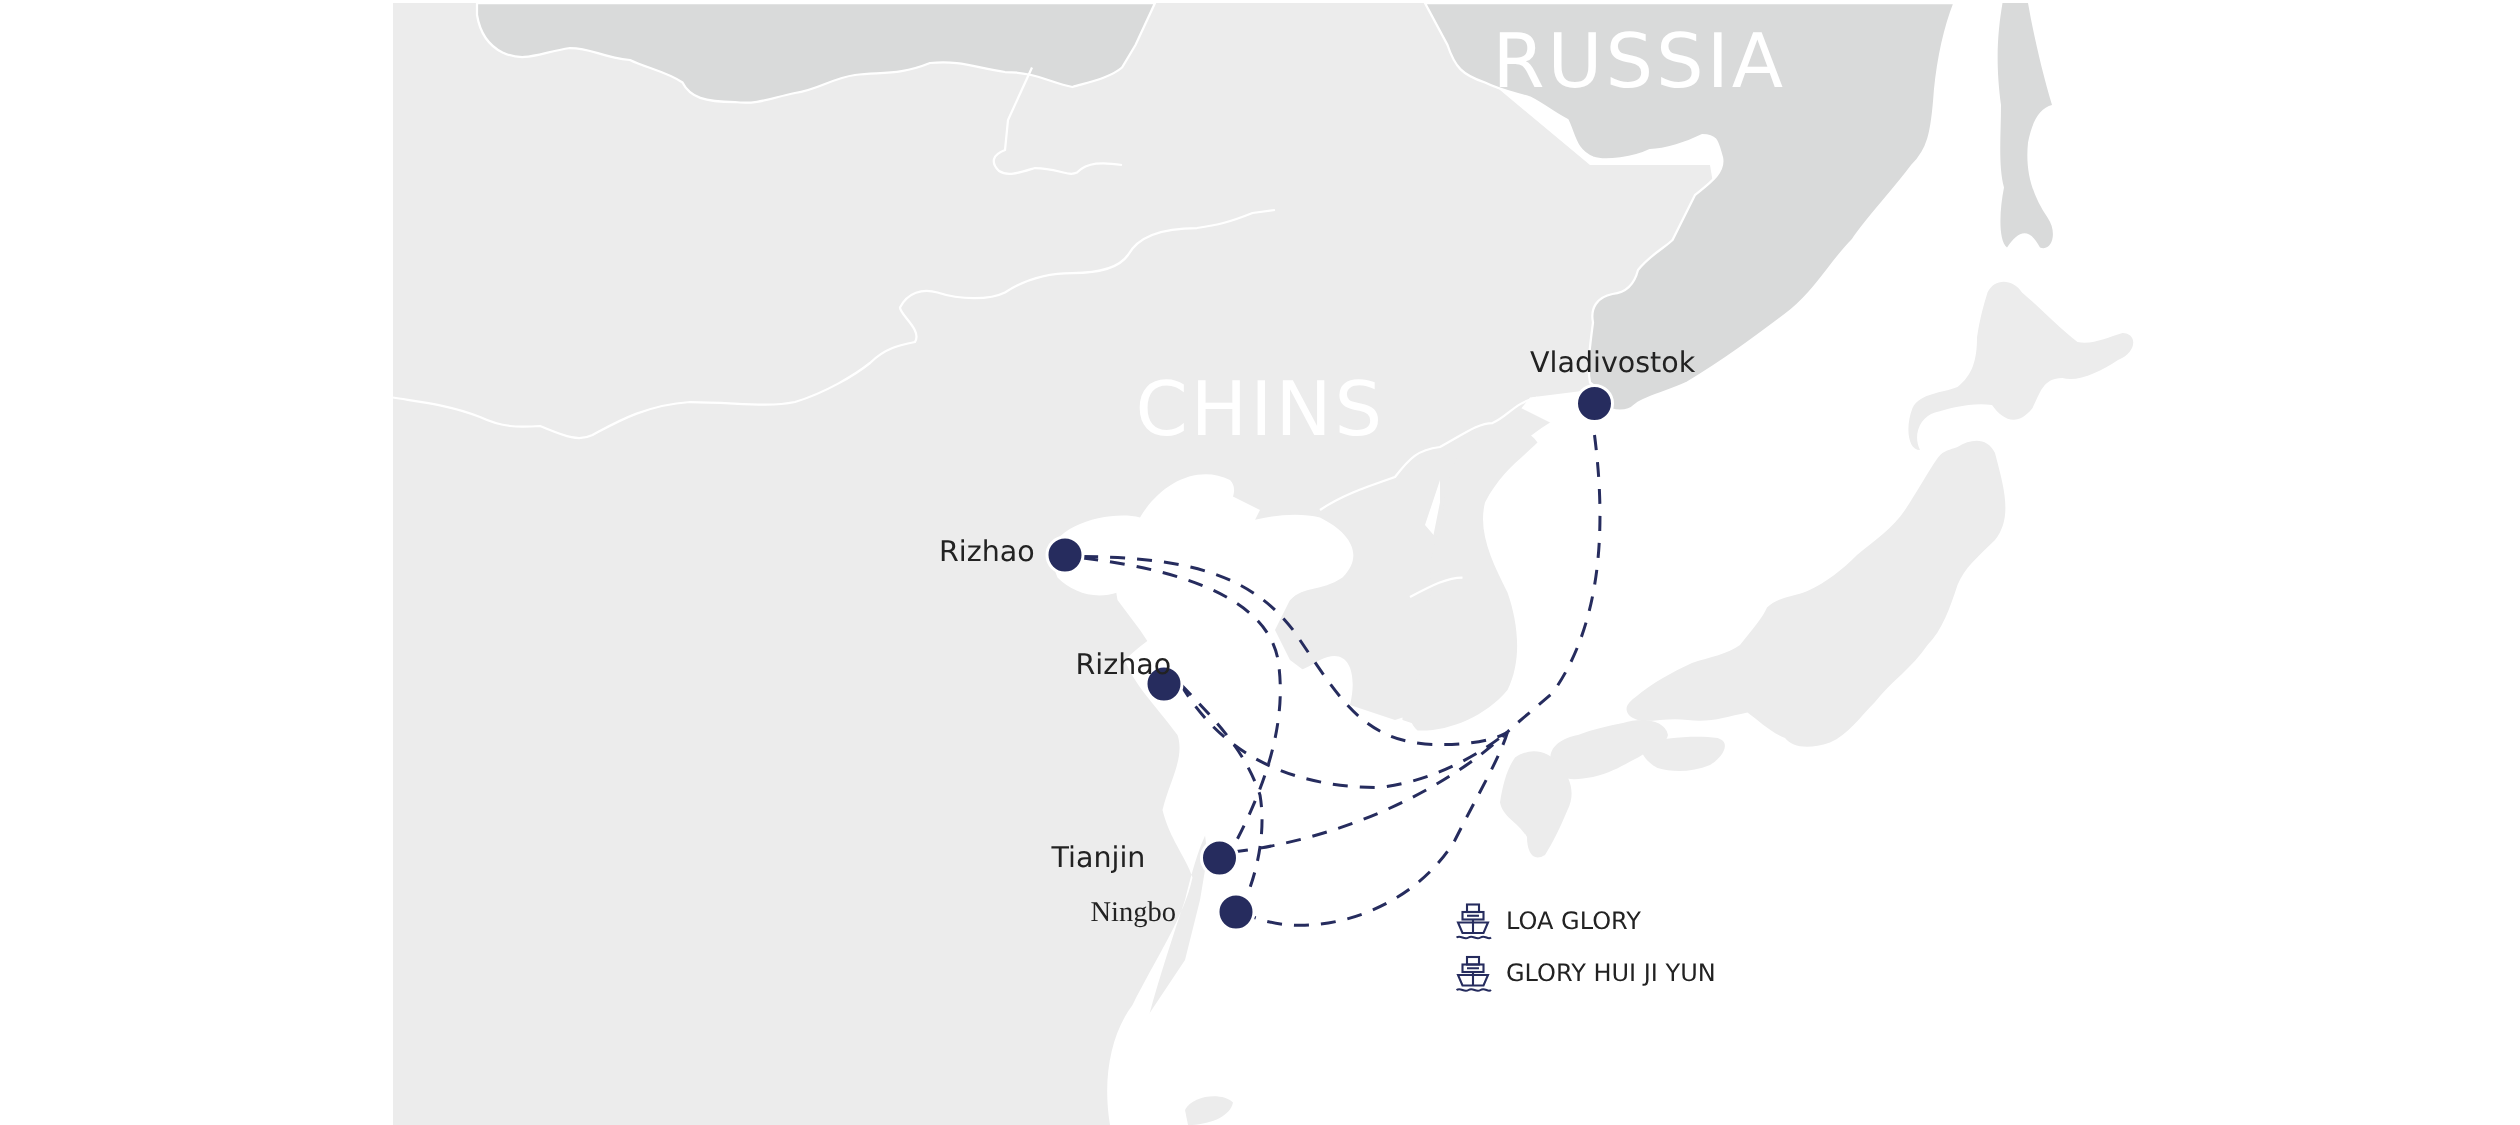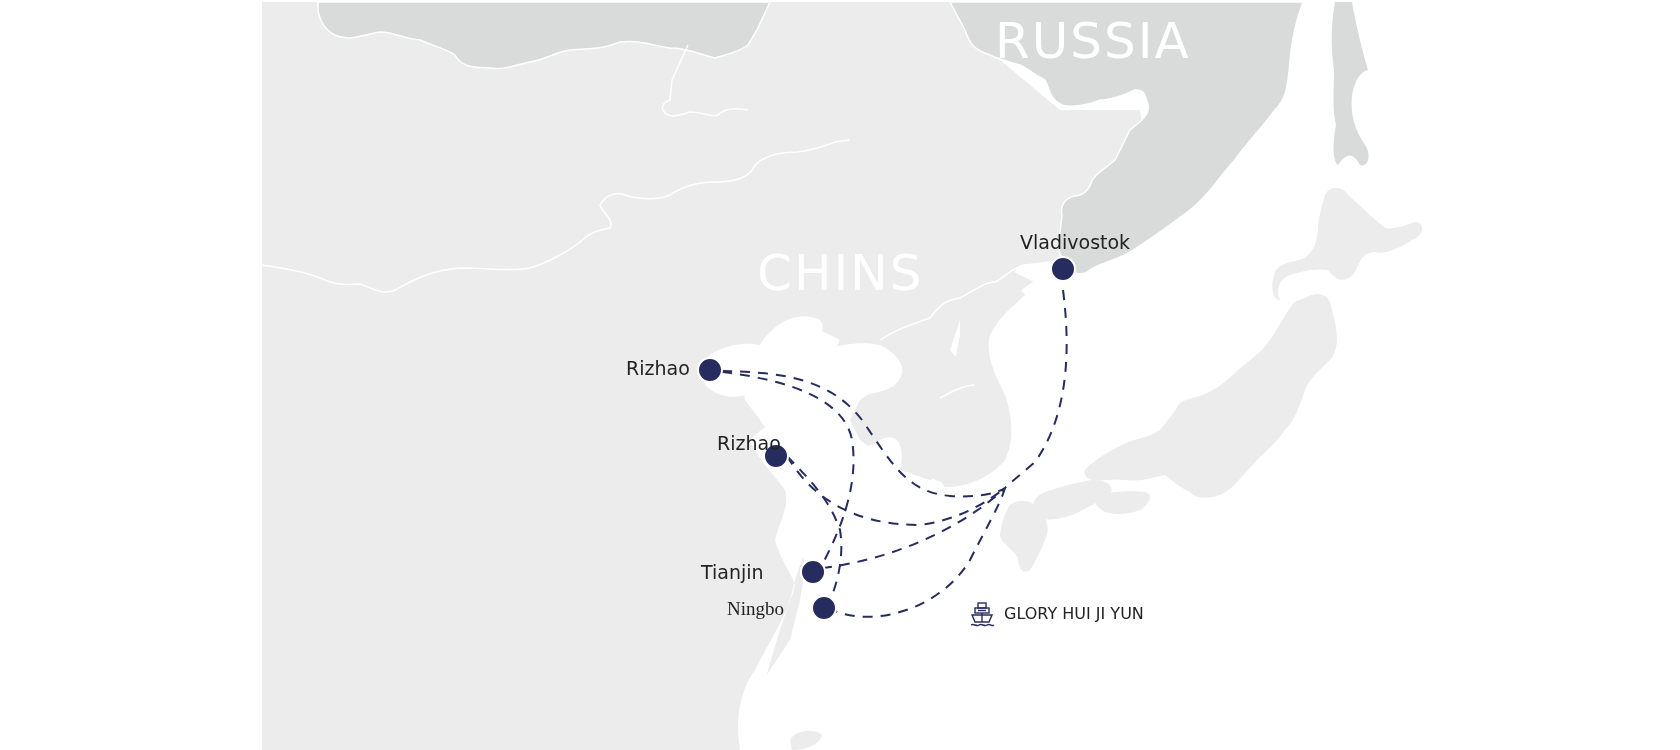--- a/index.html
+++ b/index.html
@@ -100,15 +100,28 @@
     <svg class="ship" viewBox="0 0 28 28">
       <g fill="none" stroke="#262c5e" stroke-width="1.4">
         <rect x="10" y="3" width="8" height="5"></rect>
         <rect x="7" y="8" width="14" height="5"></rect>
         <line x1="10" y1="10.5" x2="18" y2="10.5"></line>
         <path d="M4,15 L24,15 L21,22 L7,22 Z"></path>
         <line x1="14" y1="13" x2="14" y2="22"></line>
         <path d="M3,25 C6,23 8,27 11,25 C14,23 16,27 19,25 C22,23 24,27 26,25"></path>
       </g>
     </svg>
+    <span class="label">LOA GLORY</span>
+  </div>
+  <div class="legend-item">
+    <svg class="ship" viewBox="0 0 28 28">
+      <g fill="none" stroke="#262c5e" stroke-width="1.4">
+        <rect x="10" y="3" width="8" height="5"></rect>
+        <rect x="7" y="8" width="14" height="5"></rect>
+        <line x1="10" y1="10.5" x2="18" y2="10.5"></line>
+        <path d="M4,15 L24,15 L21,22 L7,22 Z"></path>
+        <line x1="14" y1="13" x2="14" y2="22"></line>
+        <path d="M3,25 C6,23 8,27 11,25 C14,23 16,27 19,25 C22,23 24,27 26,25"></path>
+      </g>
+    </svg>
     <span class="label">GLORY HUI JI YUN</span>
   </div>
 </div>
 
 </body></html>

